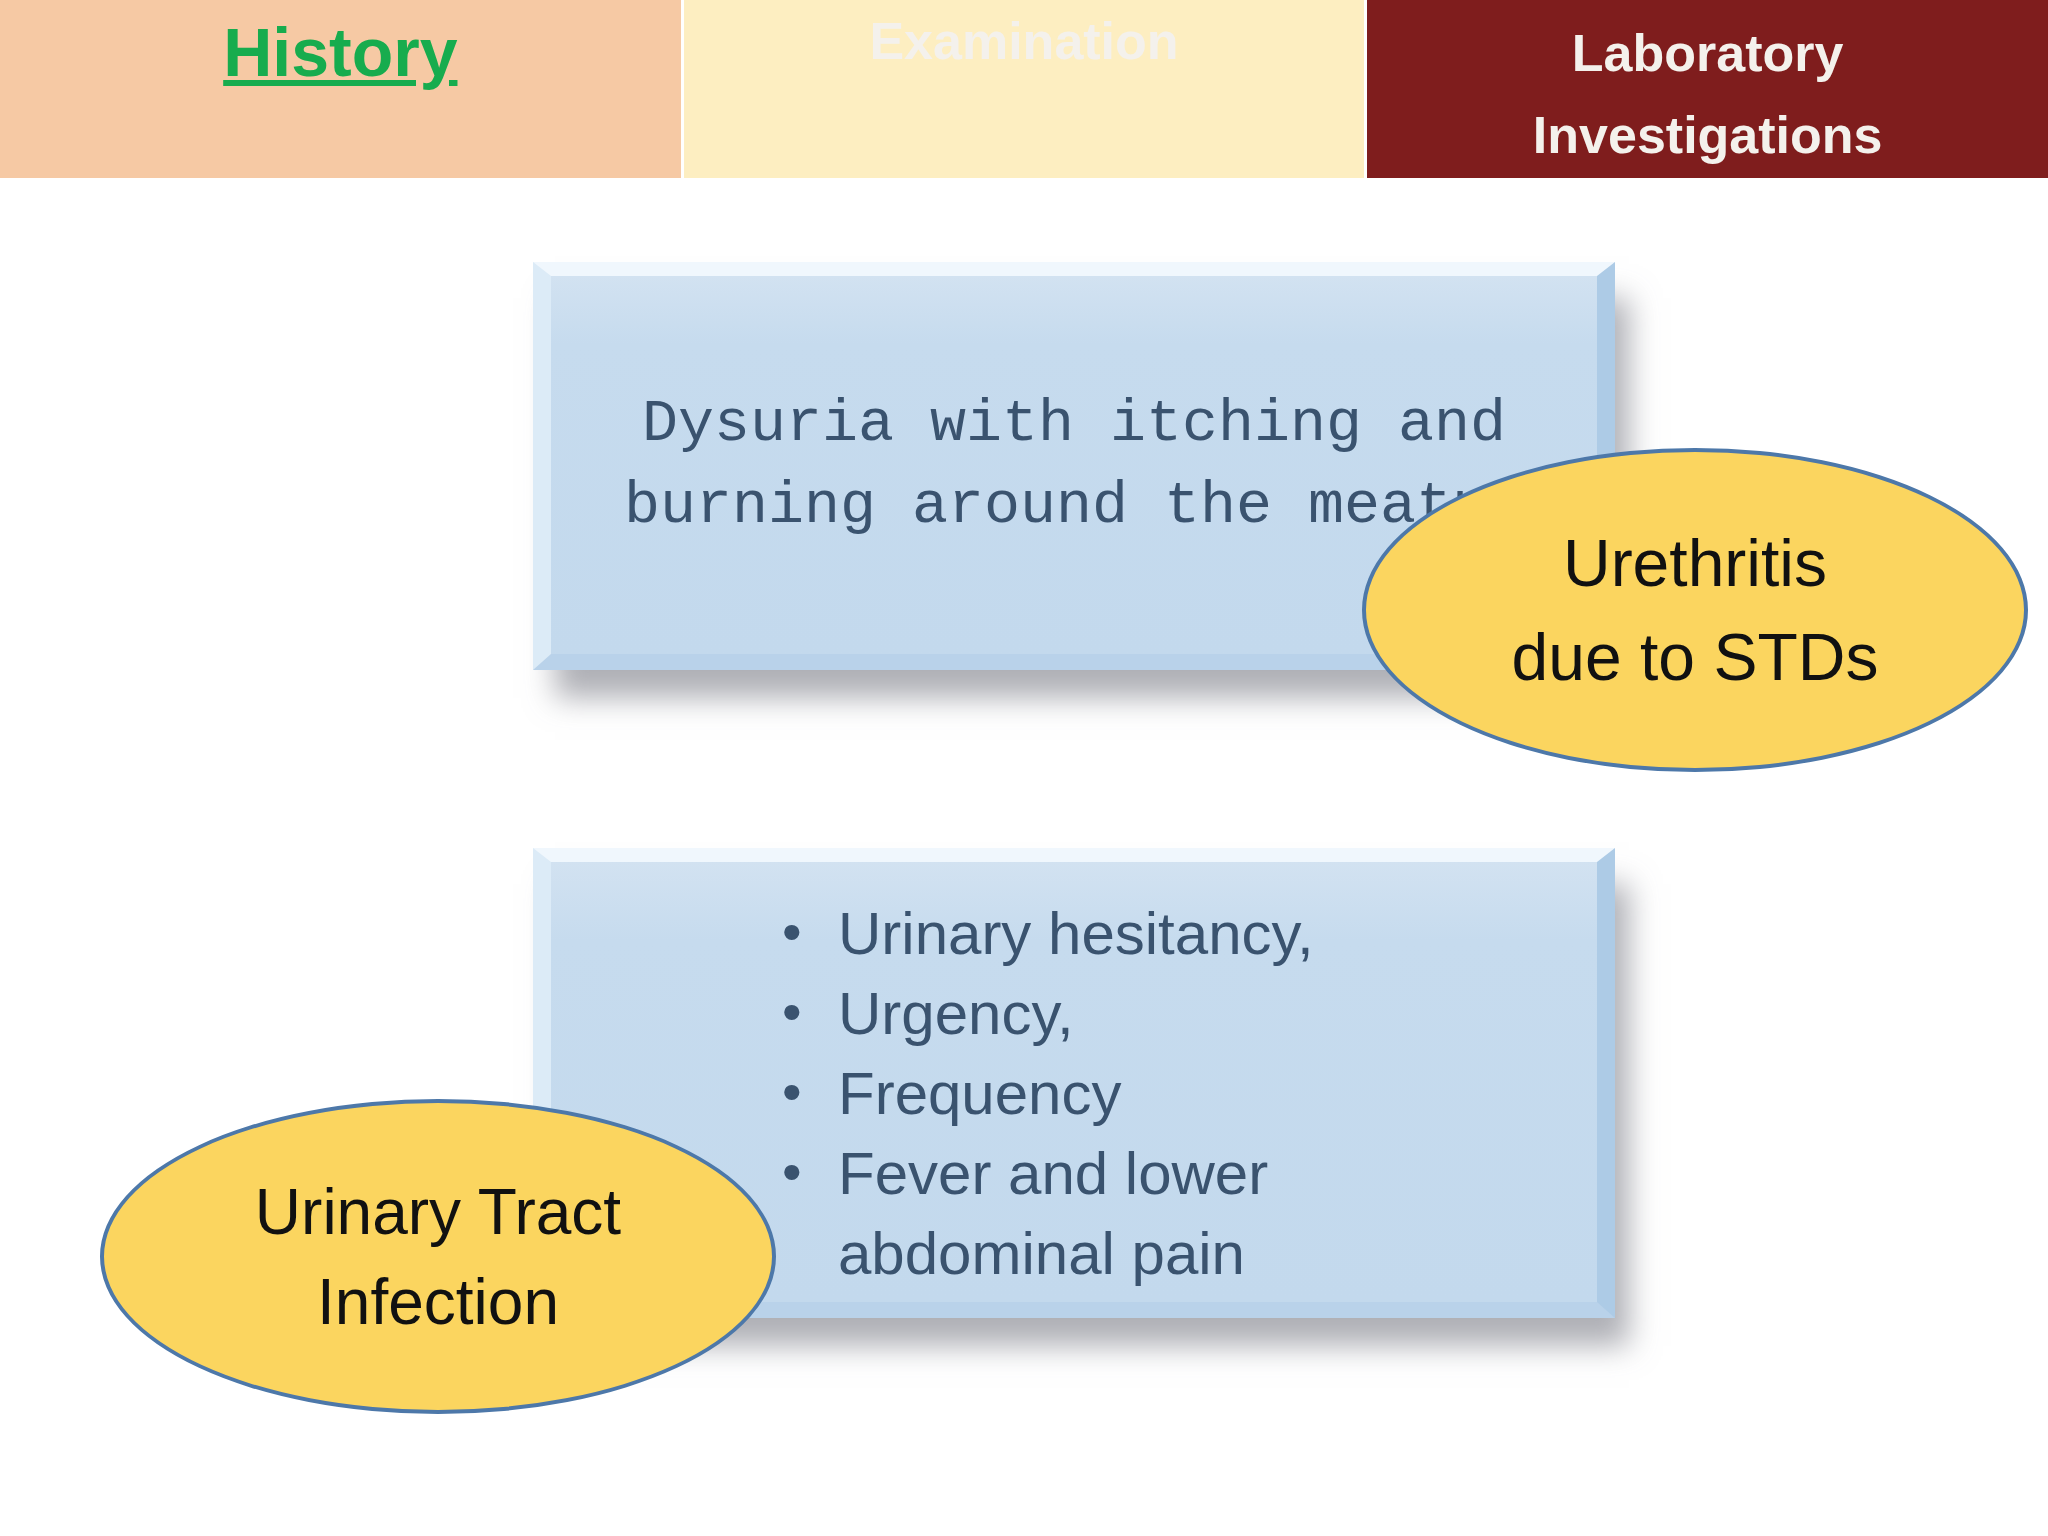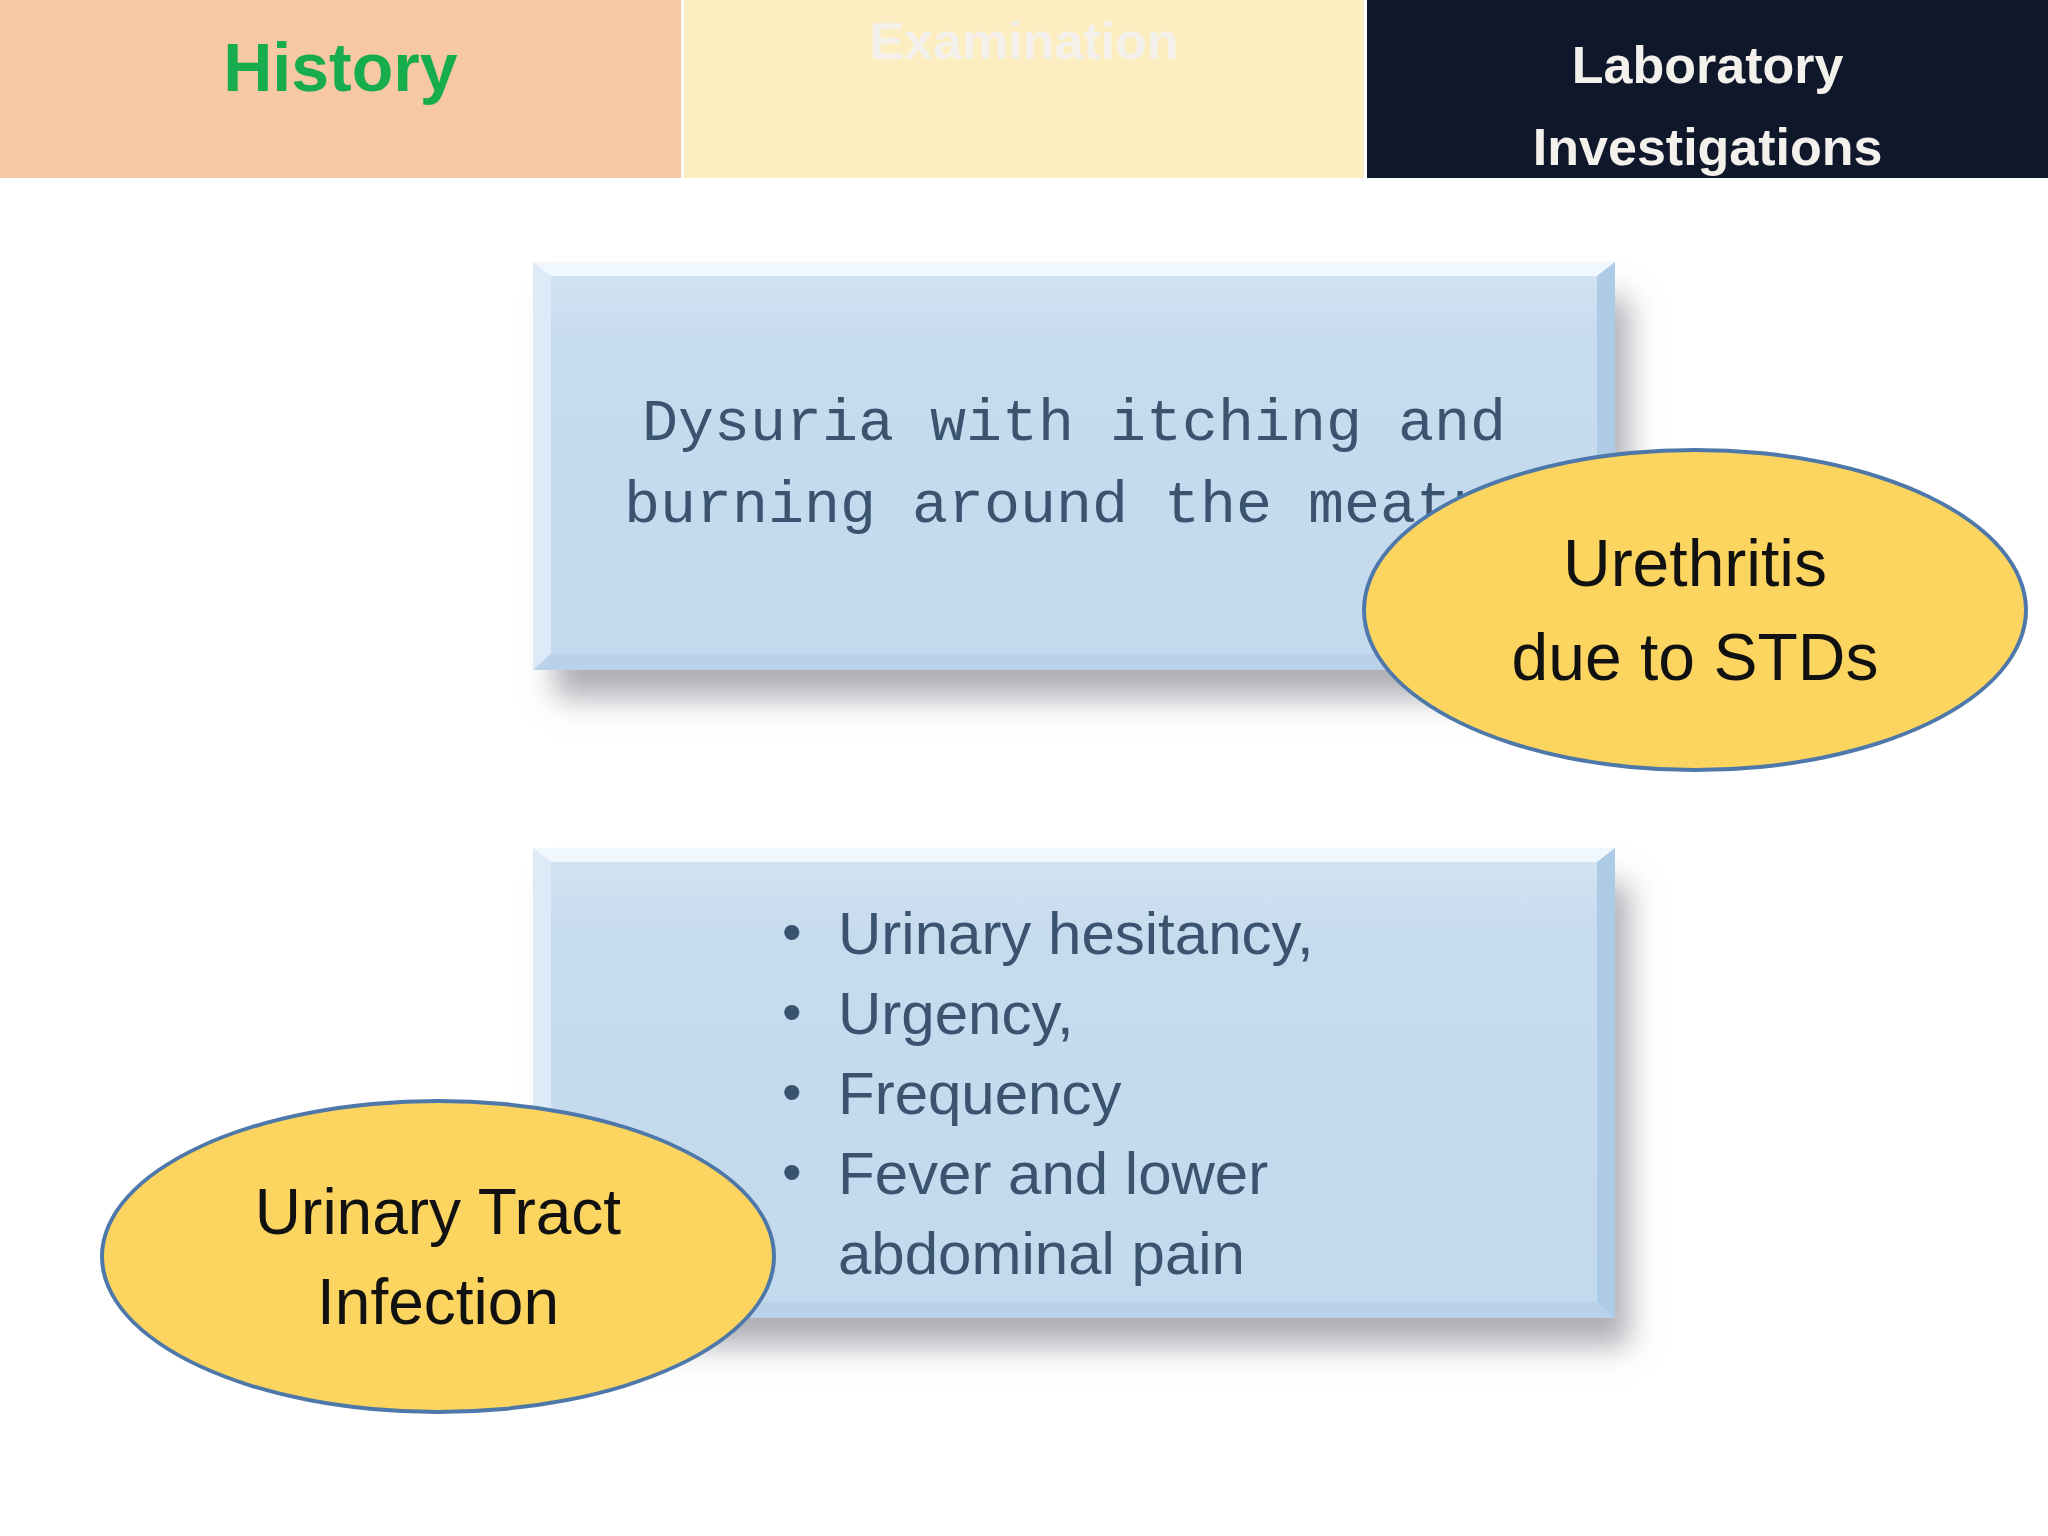--- a/index.html
+++ b/index.html
@@ -32,35 +32,36 @@
     align-items: flex-start;
     font-weight: bold;
     box-sizing: border-box;
   }
   .tab + .tab { border-left: 3px solid #ffffff; }
   .tab-history {
     background: #f6c9a4;
     color: #17ac4e;
     font-size: 68px;
     line-height: 86px;
-    padding-top: 24px;
+    padding-top: 9px;
+    text-decoration: underline;
   }
   .tab-exam {
     background: #fdeec1;
     color: #f4f1ec;
     font-size: 52px;
     line-height: 82px;
     padding-top: 0;
   }
   .tab-lab {
-    background: #0f172a;
+    background: #7f1d1d;
     color: #f4f1ec;
     font-size: 52px;
     line-height: 82px;
-    padding-top: 24px;
+    padding-top: 12px;
   }
   .tab-label { text-align: center; }
   .tab-lab .tab-label { max-width: 460px; }
 
   
   .panel-box {
     position: absolute;
     box-sizing: border-box;
     border-style: solid;
     border-width: 14px 18px 16px 18px;

